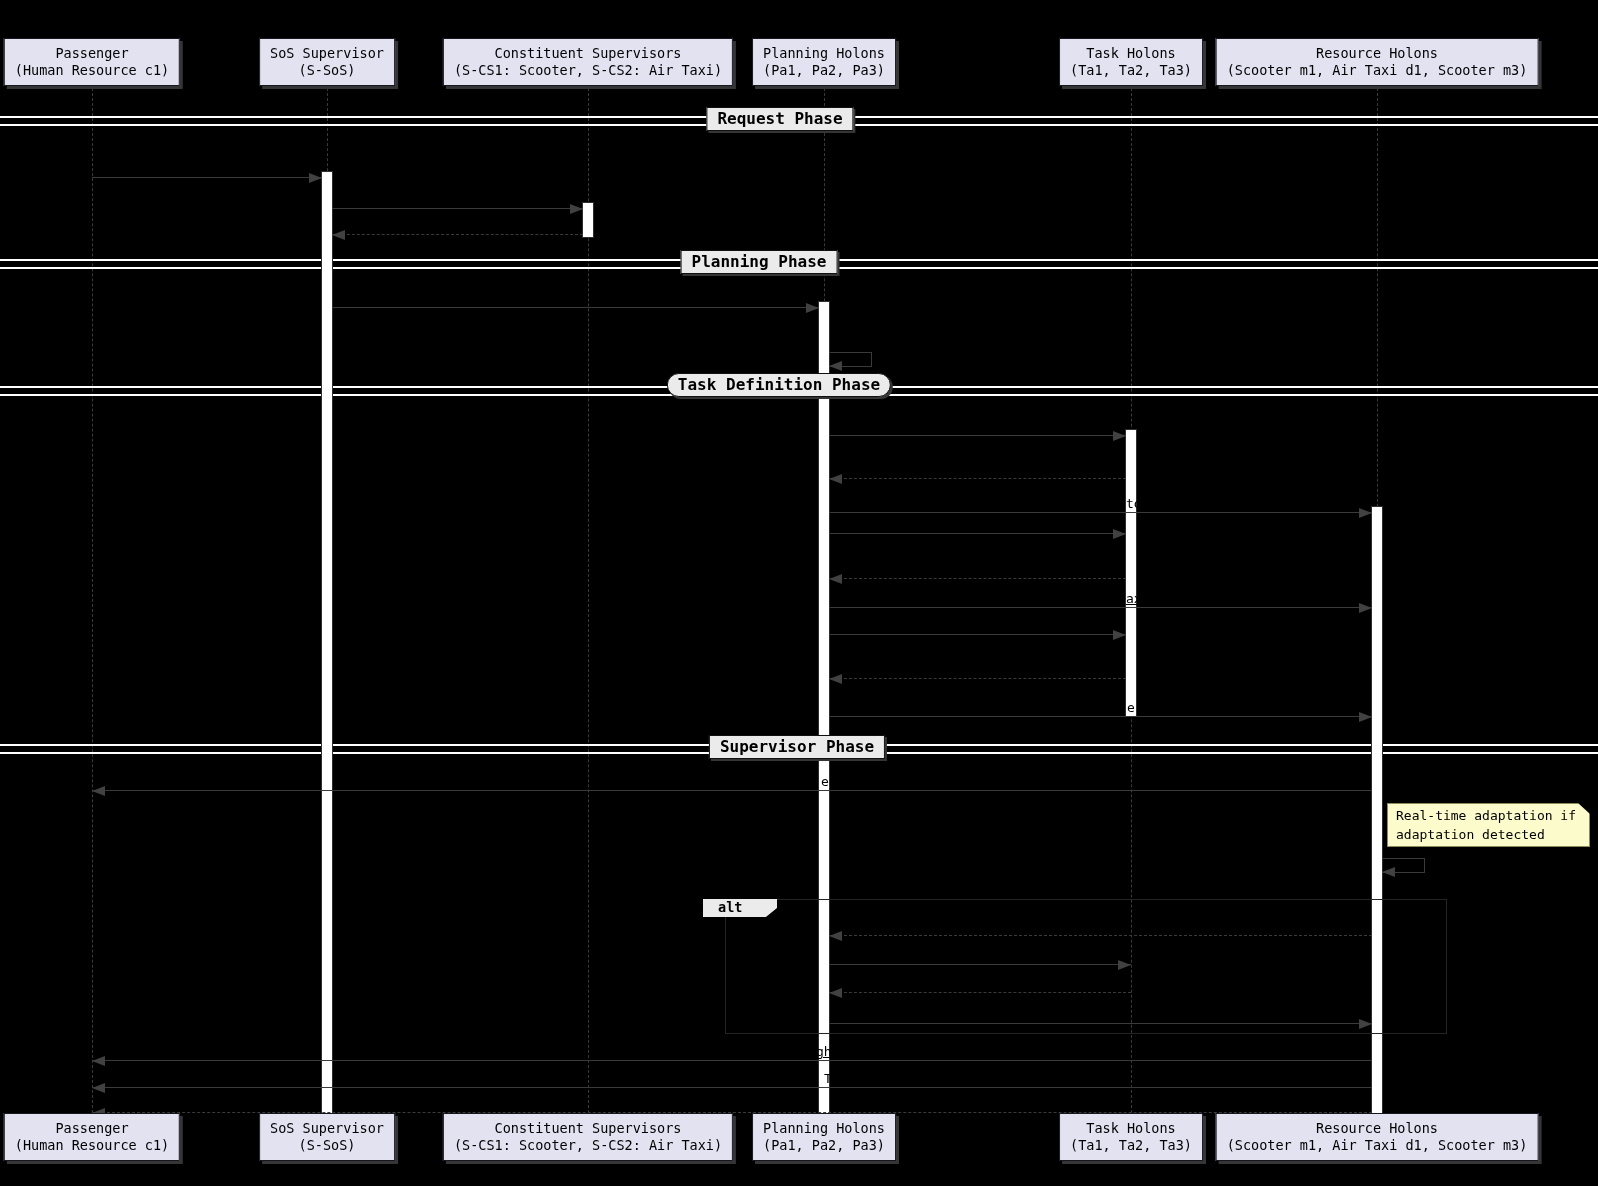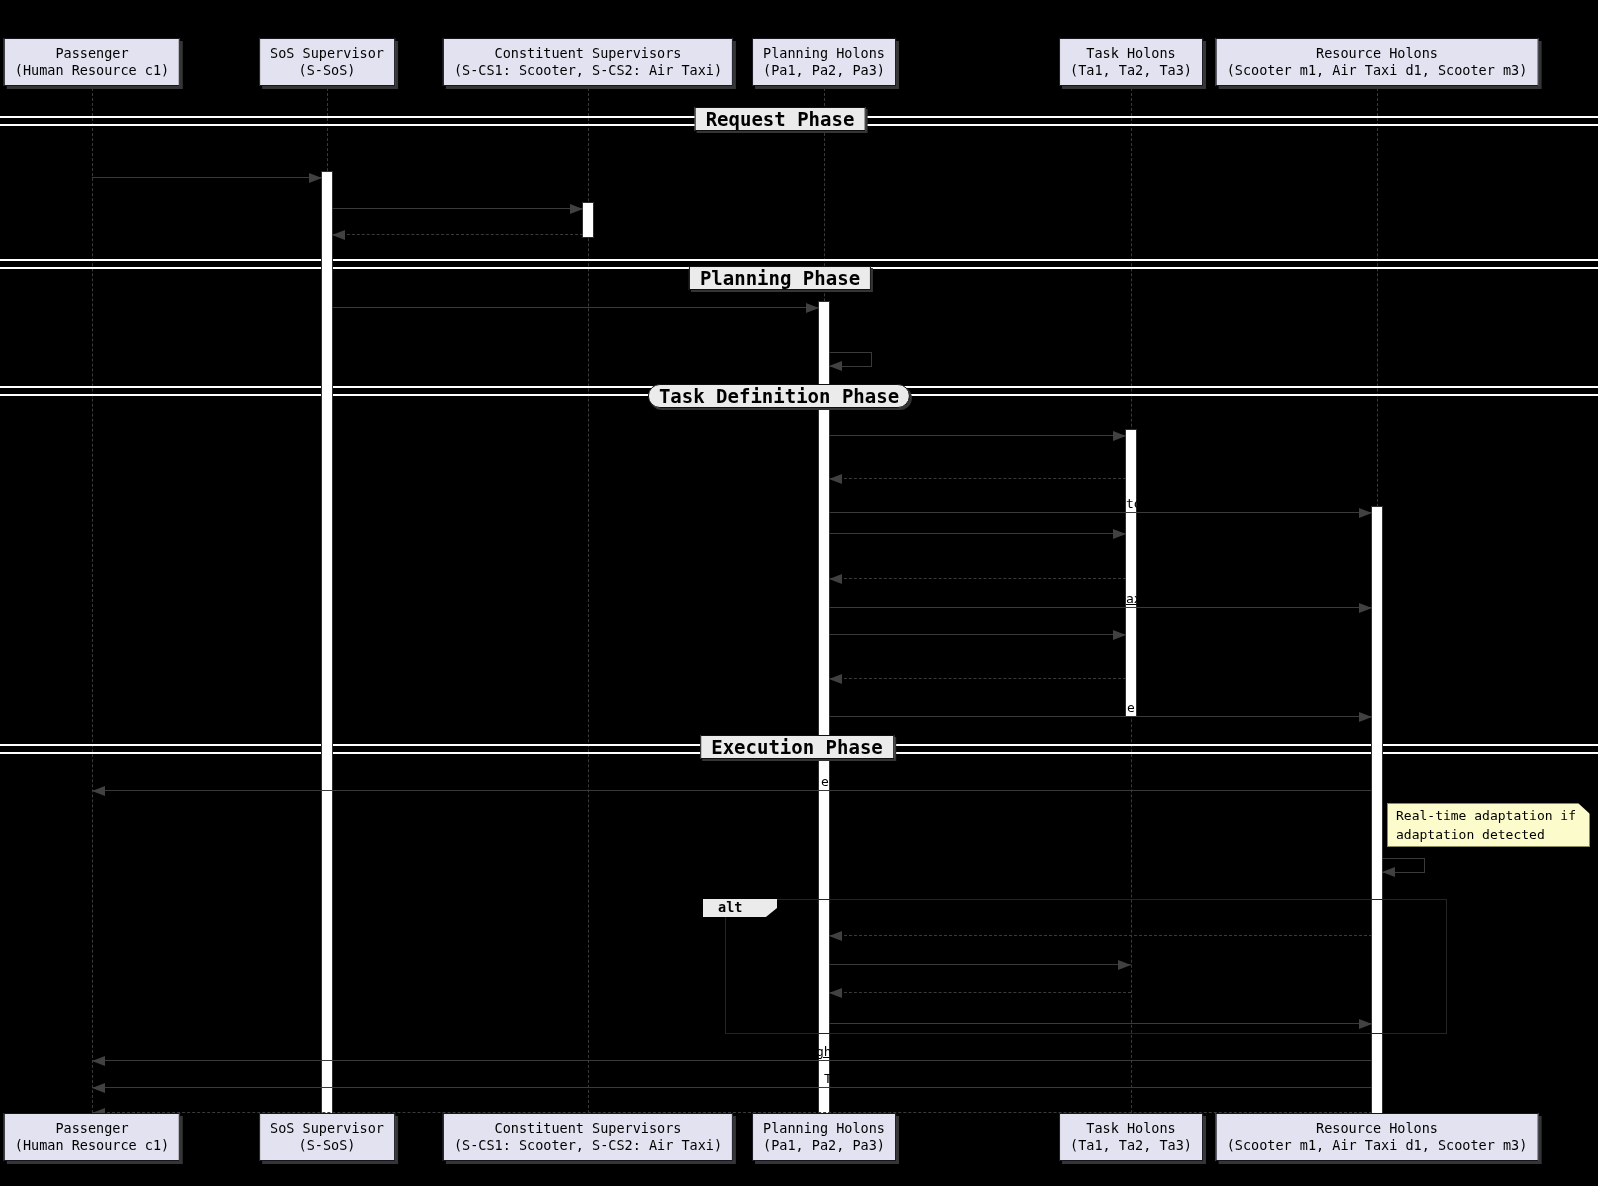--- a/index.html
+++ b/index.html
@@ -14,21 +14,21 @@
     box-shadow:3px 3px 0 #353535;
     color:#000;text-align:center;font-size:13.5px;line-height:17px;
     padding:6px 10px;white-space:nowrap;z-index:8;
   }
   .lifeline{position:absolute;width:0;border-left:1px dashed #3a3a3a;z-index:1;}
   .divband{position:absolute;left:0;width:1598px;height:6px;
     border-top:2px solid #fff;border-bottom:2px solid #fff;z-index:2;}
   .divlabel{
     position:absolute;transform:translateX(-50%);
     background:#EBEBEB;border:1.5px solid #101010;box-shadow:2px 2px 0 #353535;
-    color:#000;font-weight:bold;font-size:19px;line-height:16px;
+    color:#000;font-weight:bold;font-size:16px;line-height:16px;
     padding:3px 10px;white-space:nowrap;z-index:9;
   }
   .actbar{position:absolute;width:10px;background:#fff;box-shadow:0 0 0 1px #2e2e2e;z-index:3;}
   .mline{position:absolute;height:0;z-index:5;}
   .mline.solid{border-top:1px solid #3a3a3a;}
   .mline.dashed{border-top:1px dashed #3a3a3a;}
   .mhead{position:absolute;width:0;height:0;z-index:5;
     border-top:5px solid transparent;border-bottom:5px solid transparent;}
   .mhead.right{border-left:13px solid #414141;}
   .mhead.left{border-right:13px solid #414141;}
@@ -50,25 +50,25 @@
 <div id="stage">
     <div class="lifeline" style="left: 91.5px; top: 88px; height: 1025px;"></div>
     <div class="lifeline" style="left: 326.5px; top: 88px; height: 1025px;"></div>
     <div class="lifeline" style="left: 587.5px; top: 88px; height: 1025px;"></div>
     <div class="lifeline" style="left: 823.5px; top: 88px; height: 1025px;"></div>
     <div class="lifeline" style="left: 1130.5px; top: 88px; height: 1025px;"></div>
     <div class="lifeline" style="left: 1376.5px; top: 88px; height: 1025px;"></div>
     <div class="divband" style="top: 116px;"></div>
     <div class="divlabel" style="left: 780px; top: 107px;">Request Phase</div>
     <div class="divband" style="top: 259px;"></div>
-    <div class="divlabel" style="left: 780px; top: 250px; margin-top: 16px;">Planning Phase</div>
+    <div class="divlabel" style="left: 759px; top: 250px;">Planning Phase</div>
     <div class="divband" style="top: 386px;"></div>
-    <div class="divlabel" style="left: 779px; top: 384px; border-radius: 12px;">Task Definition Phase</div>
+    <div class="divlabel" style="left: 779px; top: 373px; border-radius: 12px;">Task Definition Phase</div>
     <div class="divband" style="top: 744px;"></div>
-    <div class="divlabel" style="left: 797px; top: 735px;">Execution Phase</div>
+    <div class="divlabel" style="left: 797px; top: 735px;">Supervisor Phase</div>
     <div class="actbar" style="left: 322px; top: 172px; height: 943px;"></div>
     <div class="actbar" style="left: 583px; top: 203px; height: 34px;"></div>
     <div class="actbar" style="left: 819px; top: 302px; height: 814px;"></div>
     <div class="actbar" style="left: 1126px; top: 430px; height: 286px;"></div>
     <div class="actbar" style="left: 1372px; top: 507px; height: 607px;"></div>
     <div class="altbox" style="left: 725px; top: 899px; width: 720px; height: 133px;"></div>
     <div class="altlabel" style="left: 703px; top: 899px;">alt</div>
     <div class="mline solid" style="left: 92px; top: 177px; width: 230px;"></div>
     <div class="mhead right" style="left: 309px; top: 172.5px;"></div>
     <div class="mline solid" style="left: 332px; top: 208px; width: 251px;"></div>

